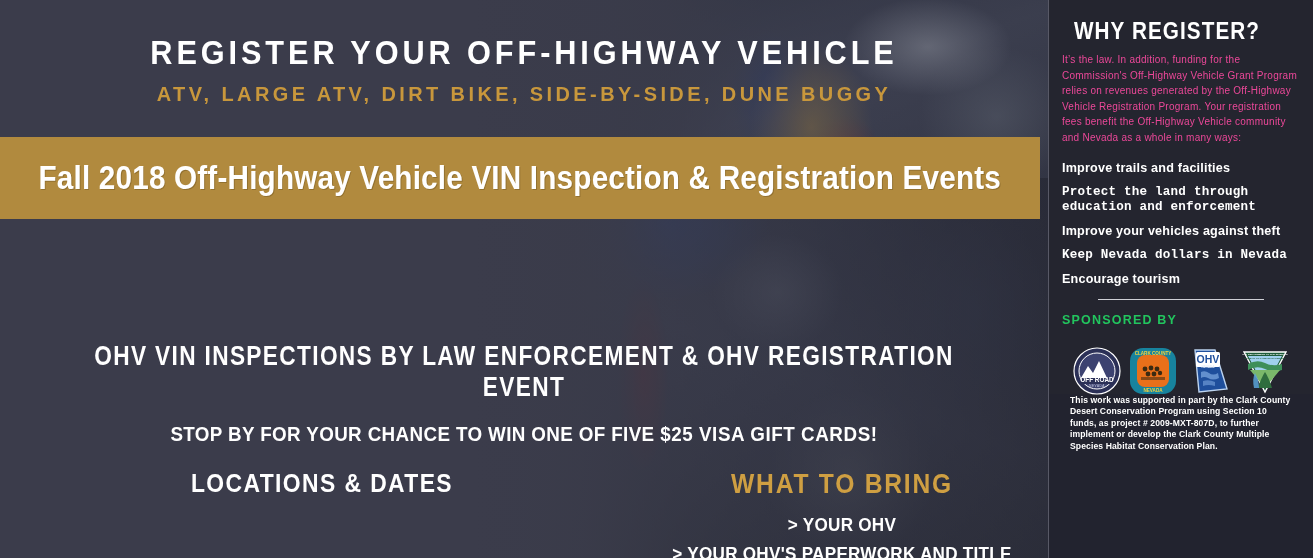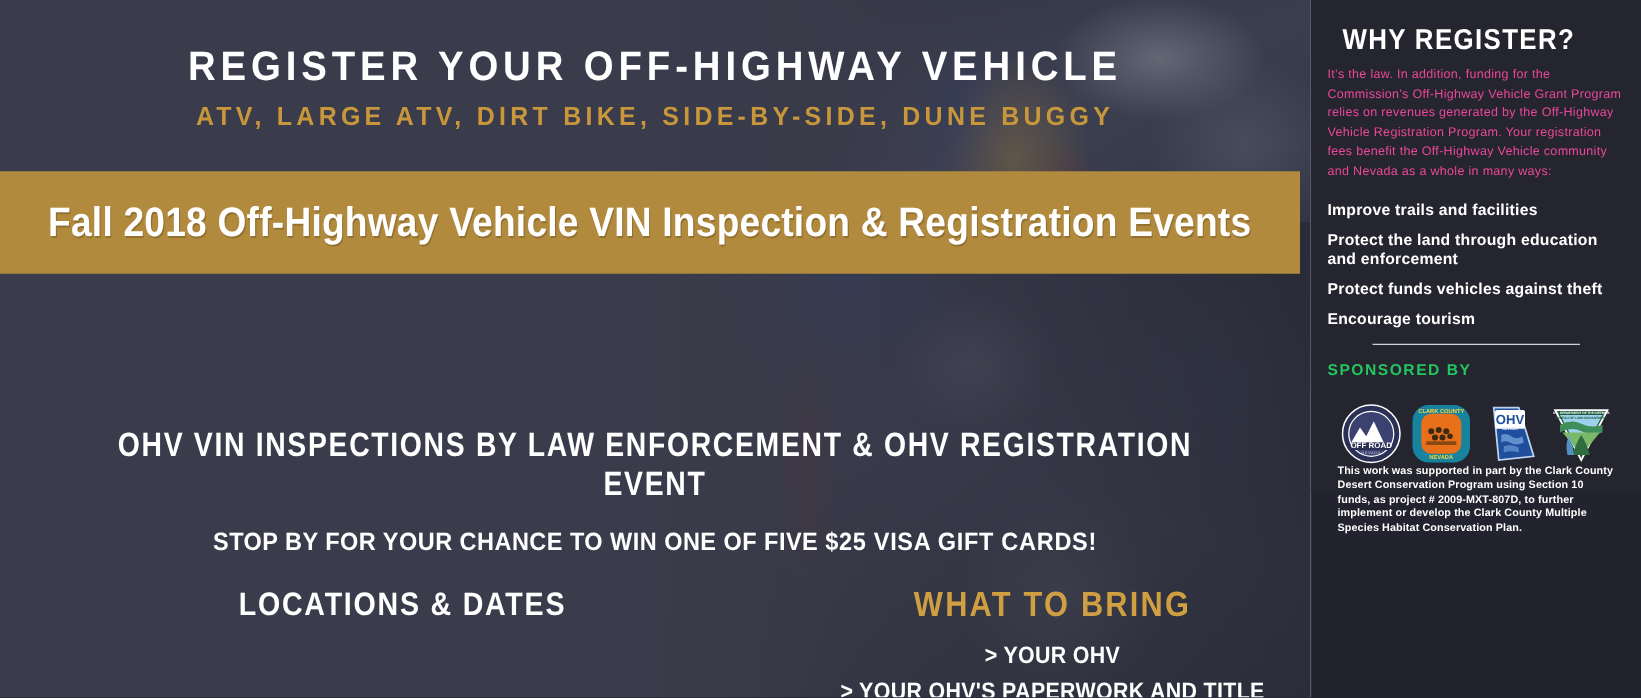--- a/index.html
+++ b/index.html
@@ -135,21 +135,21 @@
     color:#ffffff; font-weight:800; font-size:23px; letter-spacing:1.2px;
     transform:scaleX(.90); transform-origin:center;
   }
   .side-para{
     color:#ec4899; font-size:10px; line-height:15.5px; margin-top:7px;
     letter-spacing:.25px;
   }
   .benefits{ margin-top:16px; }
   .benefits div{ font-size:12.6px; line-height:15px; font-weight:700; margin-bottom:9px; letter-spacing:.2px; }
   .b-gold{ color:#ffffff; }
-  .b-white{ color:#ffffff; }
+  .b-white{ color:#ffffff;font-family:Liberation Mono, monospace; }
   .hr{ width:166px; height:1px; background:#cfd0d6; margin:12px auto 0; }
   .sponsored{
     color:#22c55e; font-size:12.5px; font-weight:700; letter-spacing:1.2px; margin-top:13px;
   }
   .logos{ display:flex; justify-content:center; align-items:center; gap:8px; margin-top:20px; }
   .logo{ width:48px; height:48px; display:block; }
   .fineprint{
     color:#ffffff; font-size:8.6px; line-height:11.4px; font-weight:700;
     margin-top:0; padding:0 8px; letter-spacing:.1px;
   }
@@ -204,21 +204,22 @@
   <div class="divider-v"></div>
 
   <div class="side">
     <div class="side-title">WHY REGISTER?</div>
     <div class="side-para">It’s the law.
 In addition, funding for the Commission's Off-Highway Vehicle Grant Program relies on revenues generated by the Off-Highway Vehicle Registration Program. Your registration fees benefit the Off-Highway Vehicle community and Nevada as a whole in many ways:</div>
 
     <div class="benefits">
       <div class="b-gold">Improve trails and facilities</div>
       <div class="b-white">Protect the land through education and enforcement</div>
-      <div class="b-gold">Protect funds vehicles against theft</div>
+      <div class="b-gold">Improve your vehicles against theft</div>
+      <div class="b-white">Keep Nevada dollars in Nevada</div>
       <div class="b-gold">Encourage tourism</div>
     </div>
 
     <div class="hr"></div>
     <div class="sponsored">SPONSORED BY</div>
 
     <div class="logos">
 
       <svg class="logo" viewBox="0 0 48 48">
         <circle cx="24" cy="24" r="23" fill="#2b3057" stroke="#ffffff" stroke-width="1.2"></circle>

